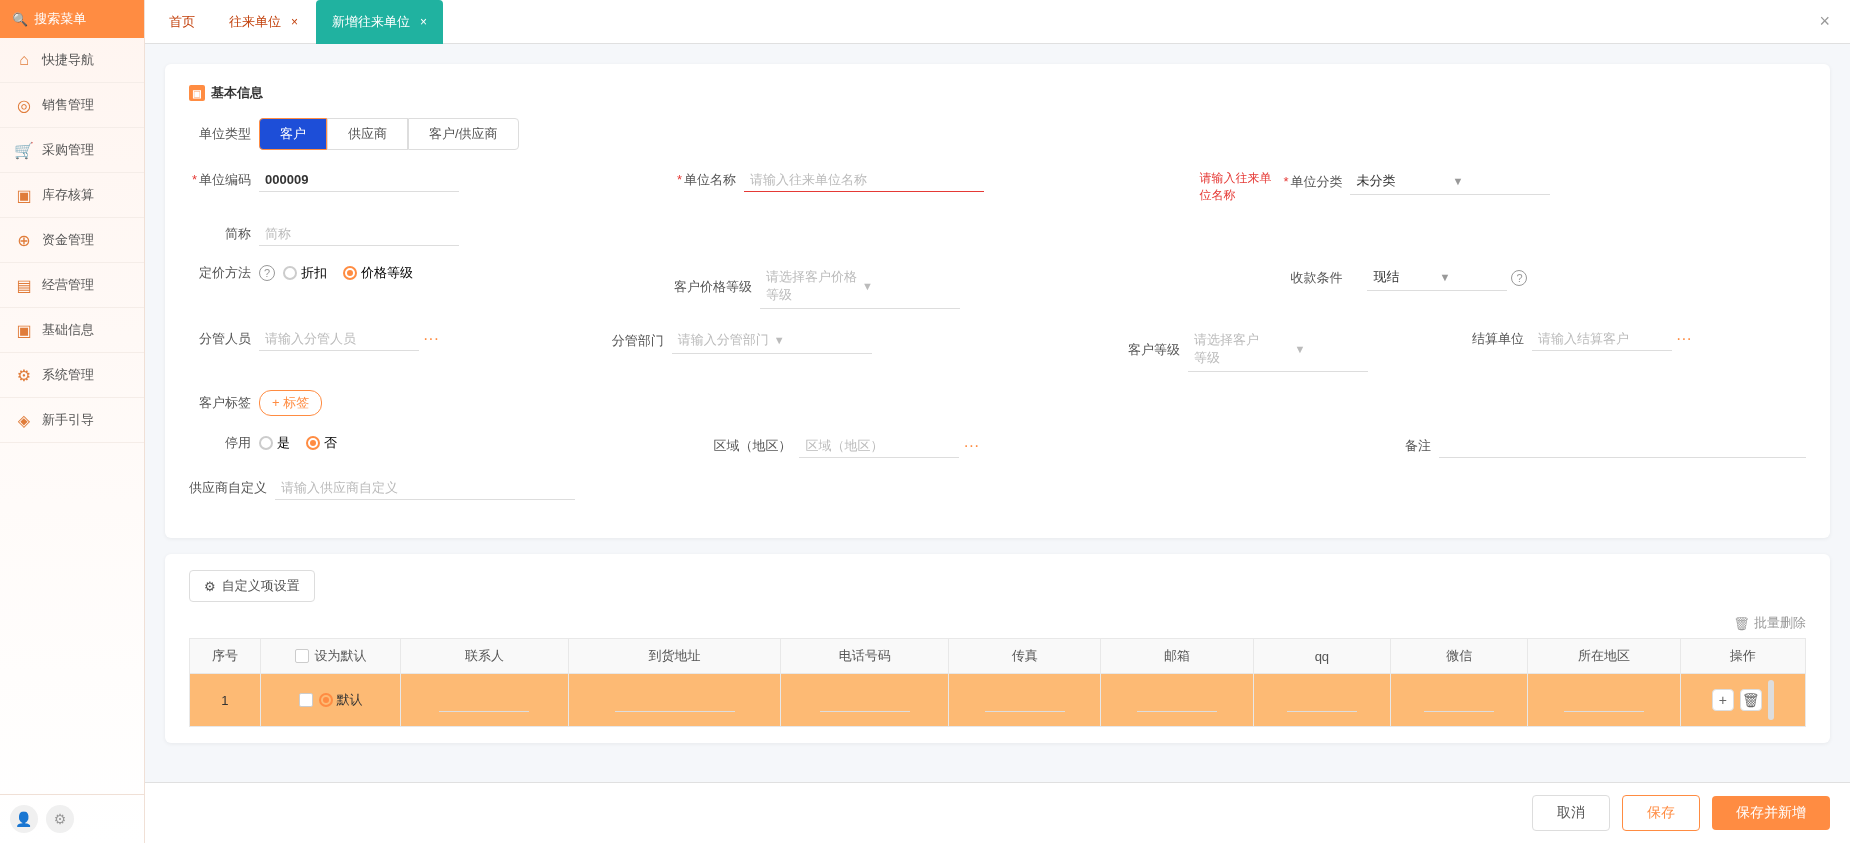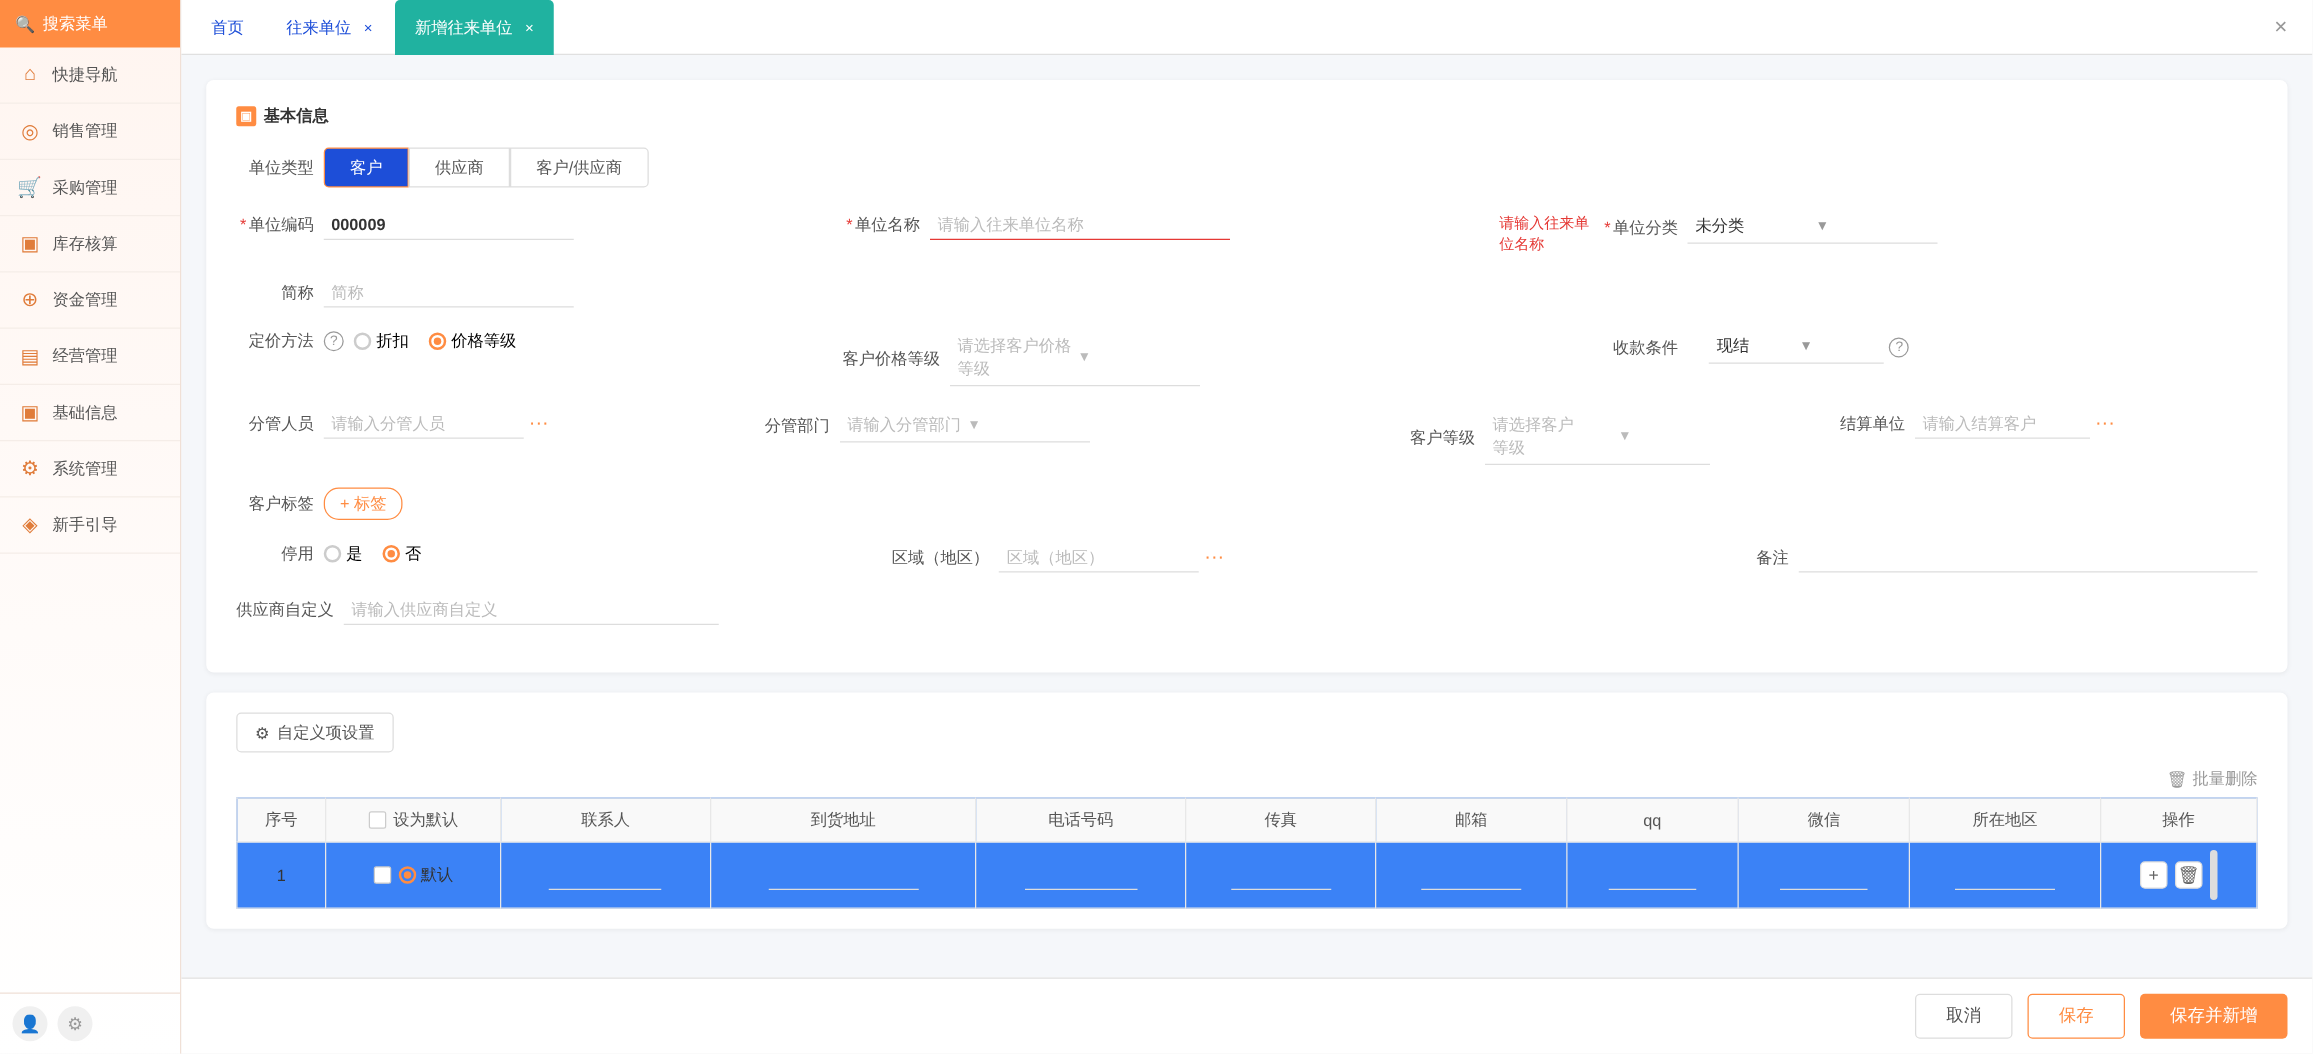--- a/index.html
+++ b/index.html
@@ -82,21 +82,21 @@
       padding: 0 8px;
       gap: 2px;
     }
     .tab {
       display: flex;
       align-items: center;
       padding: 0 16px;
       height: 44px;
       font-size: 14px;
       cursor: pointer;
-      color: #1d4ed8;
+      color: #c2410c;
       position: relative;
       gap: 6px;
     }
     .tab.active {
       background: #20b2a0;
       color: white;
       border-radius: 4px 4px 0 0;
     }
     .tab-close {
       font-size: 12px;
@@ -323,21 +323,21 @@
       gap: 4px;
       color: #999;
       font-size: 13px;
       cursor: pointer;
     }
 
     
     .data-table {
       width: 100%;
       border-collapse: collapse;
-      background: #3b82f6;
+      background: #fdba74;
     }
     .data-table th {
       background: #f9f9f9;
       border: 1px solid #e8e8e8;
       padding: 8px 10px;
       text-align: center;
       color: #555;
       font-weight: normal;
       font-size: 13px;
     }
@@ -359,20 +359,21 @@
       cursor: pointer;
       font-size: 14px;
       color: #666;
       background: white;
     }
 
     
     .footer-bar {
       display: flex;
       justify-content: flex-end;
+      align-items: center;
       gap: 12px;
       padding: 12px 20px;
       background: white;
       border-top: 1px solid #e0e0e0;
     }
     .btn {
       padding: 8px 24px;
       border-radius: 4px;
       font-size: 14px;
       cursor: pointer;

